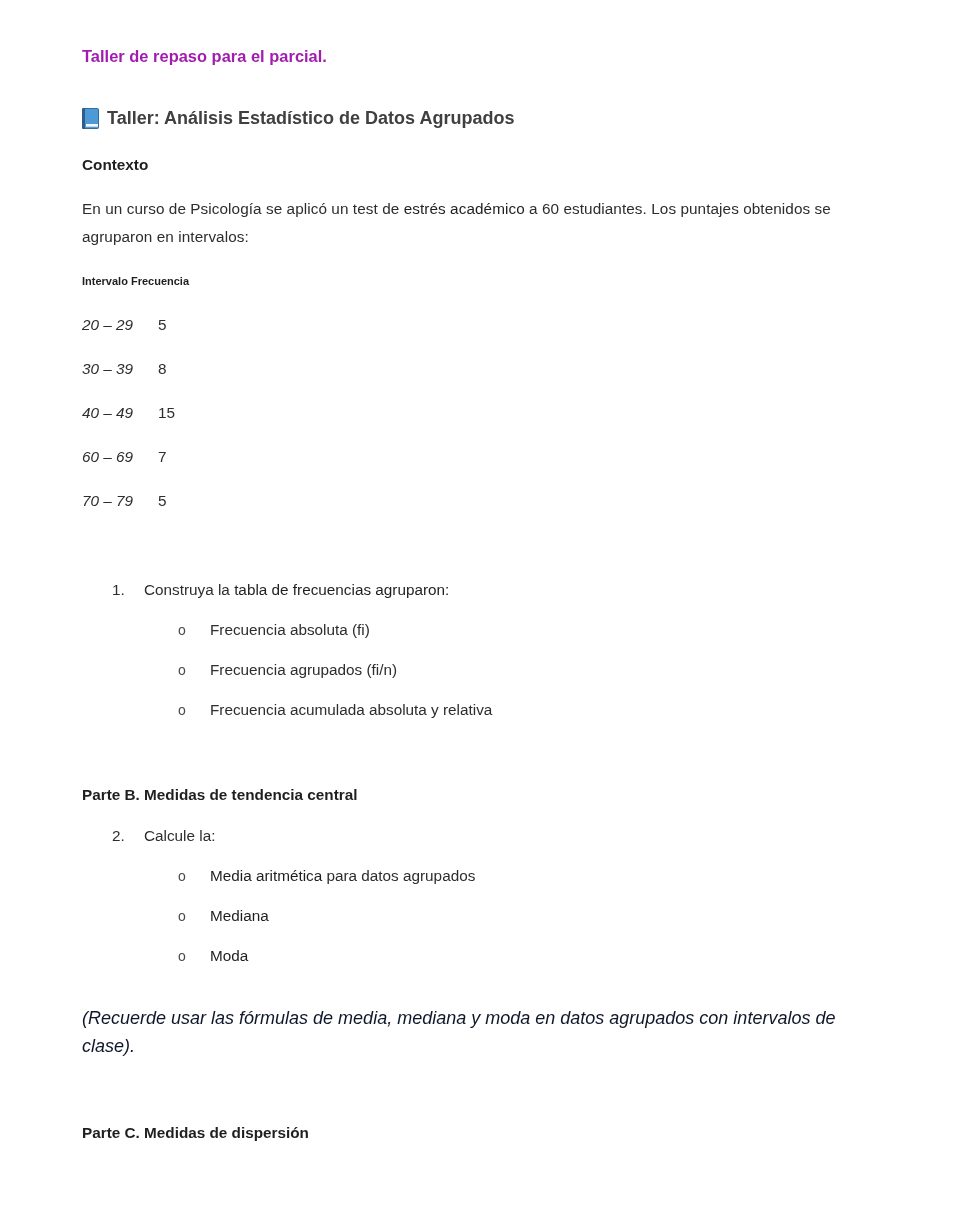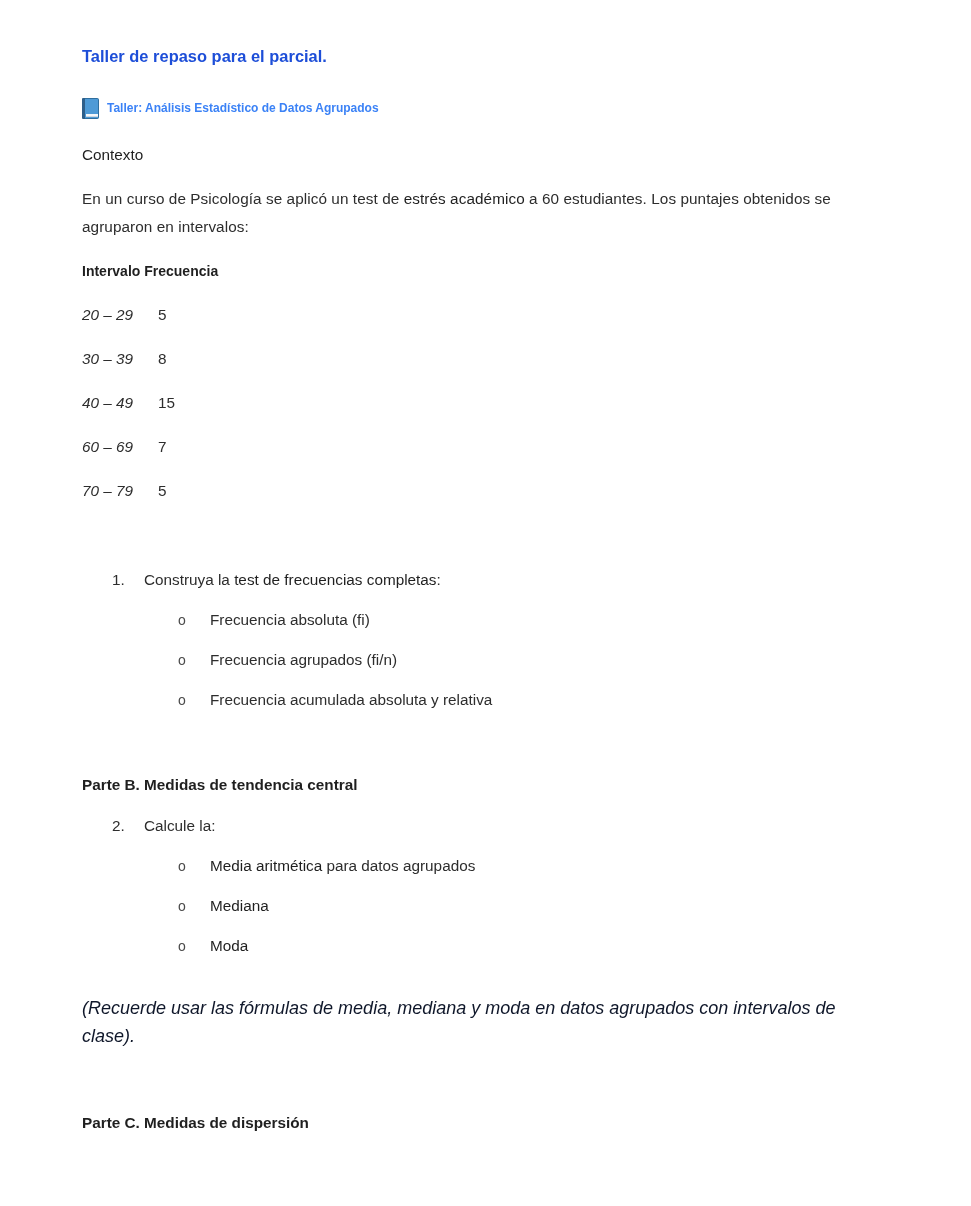--- a/index.html
+++ b/index.html
@@ -35,37 +35,37 @@
     font-size: 15.3px;
     line-height: 28px;
     margin: 0 0 16.5px 0;
     color: #2d2d2d;
     letter-spacing: 0.005em;
   }
   .doc-title {
     font-size: 16.4px;
     font-weight: bold;
     line-height: 24px;
-    margin: 0 0 28px 0;
-    color: #1d4ed8;
+    margin: 0 0 38px 0;
+    color: #a21caf;
     letter-spacing: 0.002em;
   }
   .h-emoji {
-    font-size: 12px;
+    font-size: 18px;
     font-weight: bold;
     line-height: 24px;
     margin: 0 0 22px 0;
-    color: #3b82f6;
+    color: #404040;
     display: flex;
     align-items: center;
     gap: 8px;
   }
   .h-bold {
     font-size: 15.3px;
-    font-weight: normal;
+    font-weight: bold;
     line-height: 26px;
     margin: 16px 0 17px 0;
     color: #1f1f1f;
   }
   .h-part {
     font-size: 15.3px;
     font-weight: bold;
     line-height: 26px;
     margin: 0 0 14px 0;
     color: #1f1f1f;
@@ -109,21 +109,21 @@
   .book-icon .pages {
     position: absolute;
     left: 4px; bottom: 2px;
     width: 12px; height: 3px;
     background: #f4f7fa;
     border-bottom: 1px solid #cfd8e0;
     box-sizing: border-box;
   }
   
   .freq-head {
-    font-size: 14px;
+    font-size: 11px;
     font-weight: bold;
     line-height: 26px;
     margin: 11px 0 18px 0;
     color: #1f1f1f;
   }
   .freq-head .col-a { display: inline-block; }
   .freq-row {
     font-size: 15.3px;
     line-height: 26px;
     margin: 0 0 18px 0;
@@ -210,21 +210,21 @@
     <div class="freq-row"><span class="interval">30 – 39</span><span class="freq">8</span></div>
     <div class="freq-row"><span class="interval">40 – 49</span><span class="freq">15</span></div>
     <div class="freq-row"><span class="interval">60 – 69</span><span class="freq">7</span></div>
     <div class="freq-row"><span class="interval">70 – 79</span><span class="freq">5</span></div>
 
     <div class="spacer-para-lg"></div>
 
 
     <ol class="ol1">
       <li>
-        <span class="num">1.</span><span>Construya la </span><b>test de frecuencias completas</b><span>:</span>
+        <span class="num">1.</span><span>Construya la </span><b>tabla de frecuencias agruparon</b><span>:</span>
 
         <ul class="ul2">
           <li>
             <span class="marker">o</span><span>Frecuencia absoluta (fi)</span>
           </li>
           <li>
             <span class="marker">o</span><span>Frecuencia agrupados (fi/n)</span>
           </li>
           <li>
             <span class="marker">o</span><span>Frecuencia acumulada absoluta y relativa</span>

